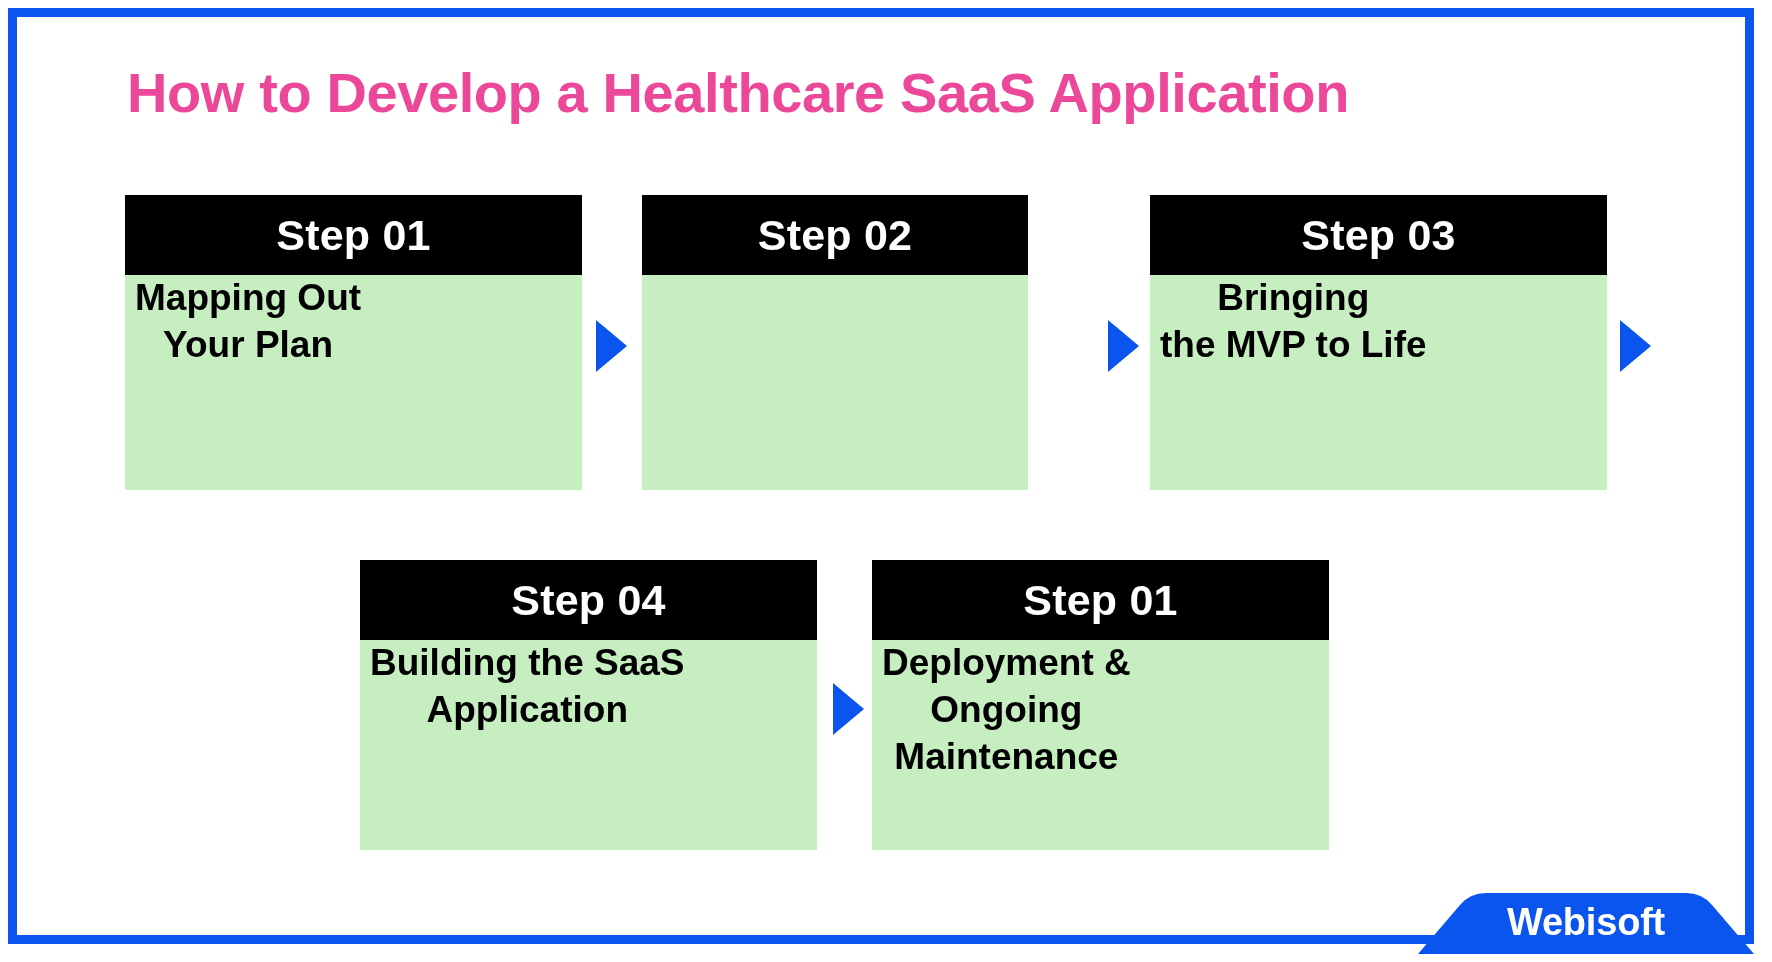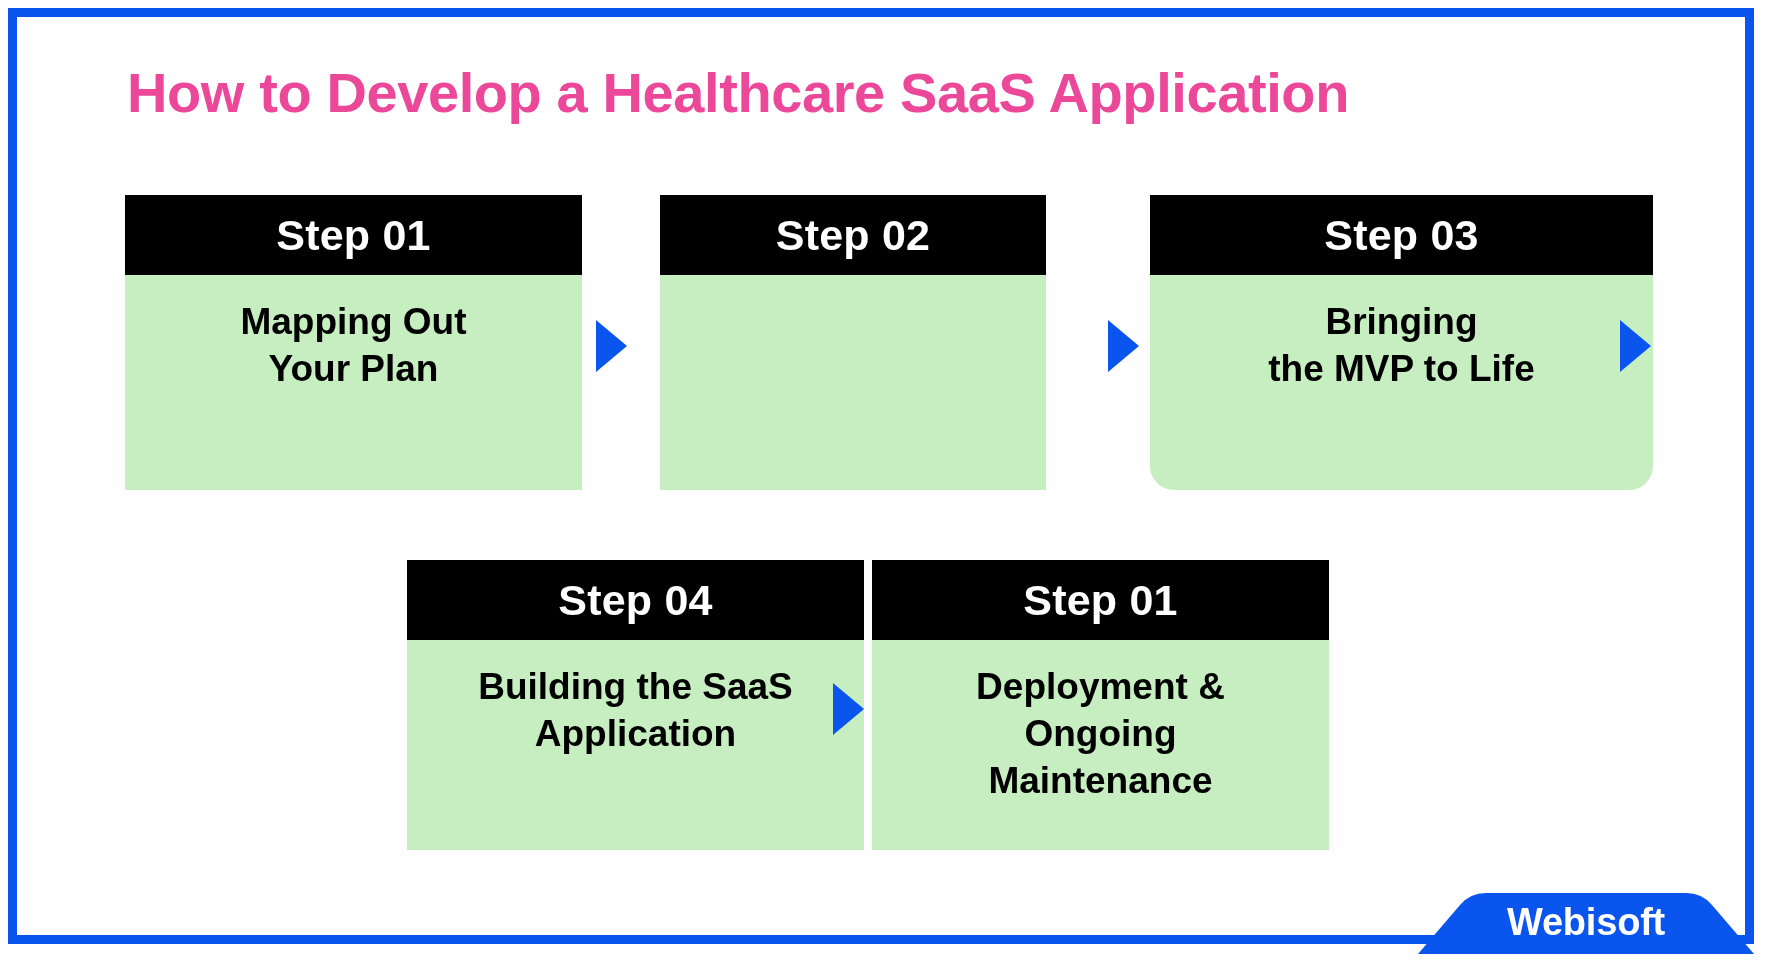--- a/index.html
+++ b/index.html
@@ -63,44 +63,42 @@
     display: flex;
     align-items: center;
     justify-content: center;
     letter-spacing: 0.2px;
     box-sizing: border-box;
   }
   .card-body {
     width: 100%;
     display: flex;
     align-items: flex-start;
-    justify-content: center;
-    box-sizing: border-box;
-    padding-top: 24px;
+    box-sizing: border-box;
   }
   .card-body-text {
     color: #000000;
     font-size: 37px;
     font-weight: bold;
     line-height: 1.27;
     text-align: center;
     white-space: pre-line;
     padding: 0 10px;
   }
 
   
   .row1 { top: 195px; height: 295px; }
   #card-1 { left: 125px;  width: 457px; }
-  #card-2 { left: 660px;  width: 386px; }
-  #card-3 { left: 1150px; width: 503px; border-radius: 24px; }
+  #card-2 { left: 642px;  width: 386px; }
+  #card-3 { left: 1150px; width: 457px; }
   .row1 .card-body { height: 215px; }
 
   
   .row2 { top: 560px; height: 290px; }
-  #card-4 { left: 360px; width: 457px; margin-left: 47px; }
+  #card-4 { left: 360px; width: 457px; }
   #card-5 { left: 872px; width: 457px; }
   .row2 .card-body { height: 210px; }
 
   
   .arrow {
     position: absolute;
     width: 0;
     height: 0;
     border-top: 26px solid transparent;
     border-bottom: 26px solid transparent;

